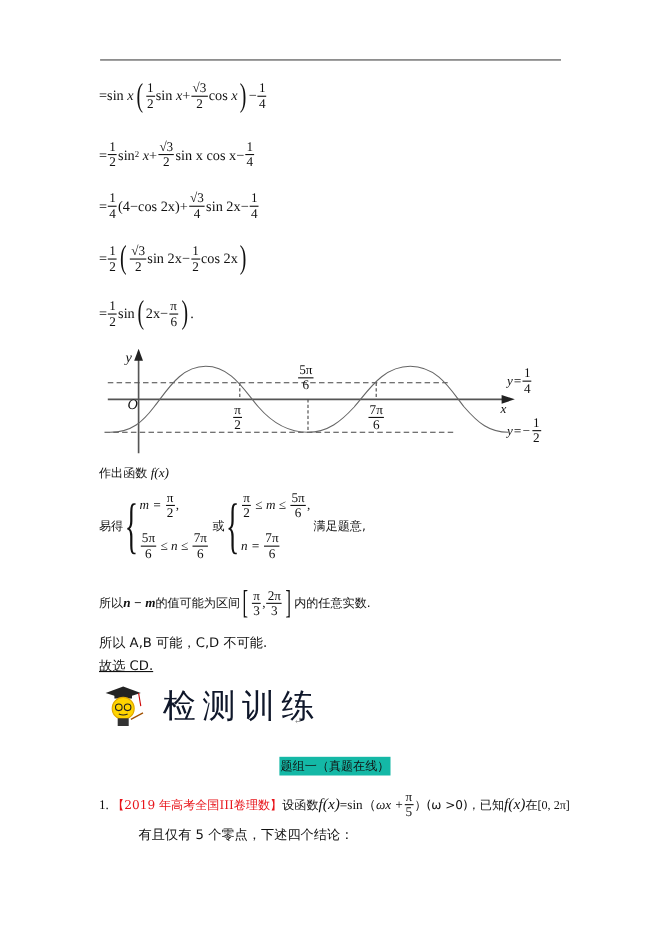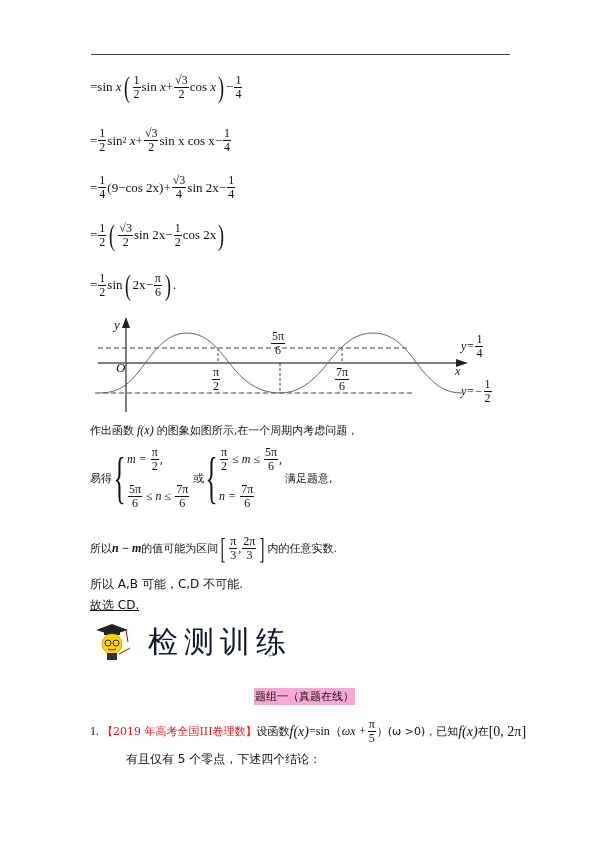--- a/index.html
+++ b/index.html
@@ -17,21 +17,21 @@
     .sup { font-size: 8px; vertical-align: super; }
     .cn { font-family: "DejaVu Sans", sans-serif; font-size: 11px; }
     .text-line { left: 90px; font-size: 12px; display: flex; align-items: center; white-space: nowrap; }
     .brace { font-size: 56px; line-height: 56px; transform: scaleX(0.45); display: inline-block; margin: 0 -6px; color: #111; font-weight: 100; }
     .sys { display: inline-flex; flex-direction: column; justify-content: space-between; height: 64px; font-size: 12px; }
     .sys-row { display: flex; align-items: center; }
     .bracket { font-size: 30px; line-height: 30px; transform: scaleX(0.5); display: inline-block; }
     .title-red { left: 148px; top: 622px; font-family: "DejaVu Sans", sans-serif; font-size: 30px; color: #0f172a; letter-spacing: 6px; }
     .mascot { left: 92px; top: 620px; width: 40px; height: 42px; }
     .return-mark { left: 267px; top: 650px; font-size: 9px; color: #888; }
-    .group-title { left: 254px; top: 688px; background: #f9a8d4; font-family: Liberation Mono, monospace; font-size: 11px; padding: 1px 1px; }
+    .group-title { left: 254px; top: 688px; background: #14b8a6; font-family: Liberation Mono, monospace; font-size: 11px; padding: 1px 1px; }
     .red { color: #e8141a; }
   </style>
 </head>
 <body>
 
 <div class="abs header-rule"></div>
 
 <div class="abs eq-line" style="top:72px;">
   <span>=sin</span>&nbsp;<span class="it">x</span>
   <span class="paren-big">(</span>
@@ -73,21 +73,21 @@
       <span class="den">4</span>
     </span>
 </div>
 
 <div class="abs eq-line" style="top:174px;">
   <span>=</span>
   <span class="frac">
       <span class="num">1</span>
       <span class="den">4</span>
     </span>
-  <span>(9−cos 2x)</span>
+  <span>(4−cos 2x)</span>
   <span>+</span>
   <span class="frac">
       <span class="num">√3</span>
       <span class="den">4</span>
     </span>
   <span>sin 2x</span>
   <span>−</span>
   <span class="frac">
       <span class="num">1</span>
       <span class="den">4</span>
@@ -180,21 +180,21 @@
 </div>
 <div class="abs" style="left:461px; top:378px; display:flex; align-items:center; font-size:12px;">
   <span class="it">y=−</span>
   <span class="frac">
       <span class="num">1</span>
       <span class="den">2</span>
     </span>
 </div>
 
 <div class="abs text-line" style="top:423px;align-items:flex-end;">
-  <span class="cn">作出函数</span>&nbsp;<span class="it">f(x)</span>&nbsp;<span class="cn">的图象如图所示,在一个周期内考虑问题，</span>
+  <span class="cn">作出函数</span>&nbsp;<span class="it">f(x)</span>&nbsp;
 </div>
 
 <div class="abs text-line" style="top:446px;">
   <span class="cn">易得</span>
   <span class="brace">{</span>
   <span class="sys">
     <span class="sys-row"><span class="it">m =</span>&nbsp;<span class="frac">
           <span class="num">π</span>
           <span class="den">2</span>
         </span><span>,</span></span>
@@ -268,15 +268,15 @@
   <span class="it" style="font-size:14px;">f(x)</span>
   <span>=sin（</span>
   <span class="it">ωx +</span>
   <span class="frac">
       <span class="num">π</span>
       <span class="den">5</span>
     </span>
   <span class="cn">）(ω &gt;0)，已知</span>
   <span class="it" style="font-size:14px;">f(x)</span>
   <span class="cn">在</span>
-  <span style="font-size:14px;">[0, 2π]</span>
+  <span style="font-size:11px;">[0, 2π]</span>
 </div>
 <div class="abs text-line cn" style="top:751px; left:126px;">有且仅有 5 个零点，下述四个结论：</div>
 
 </body></html>

